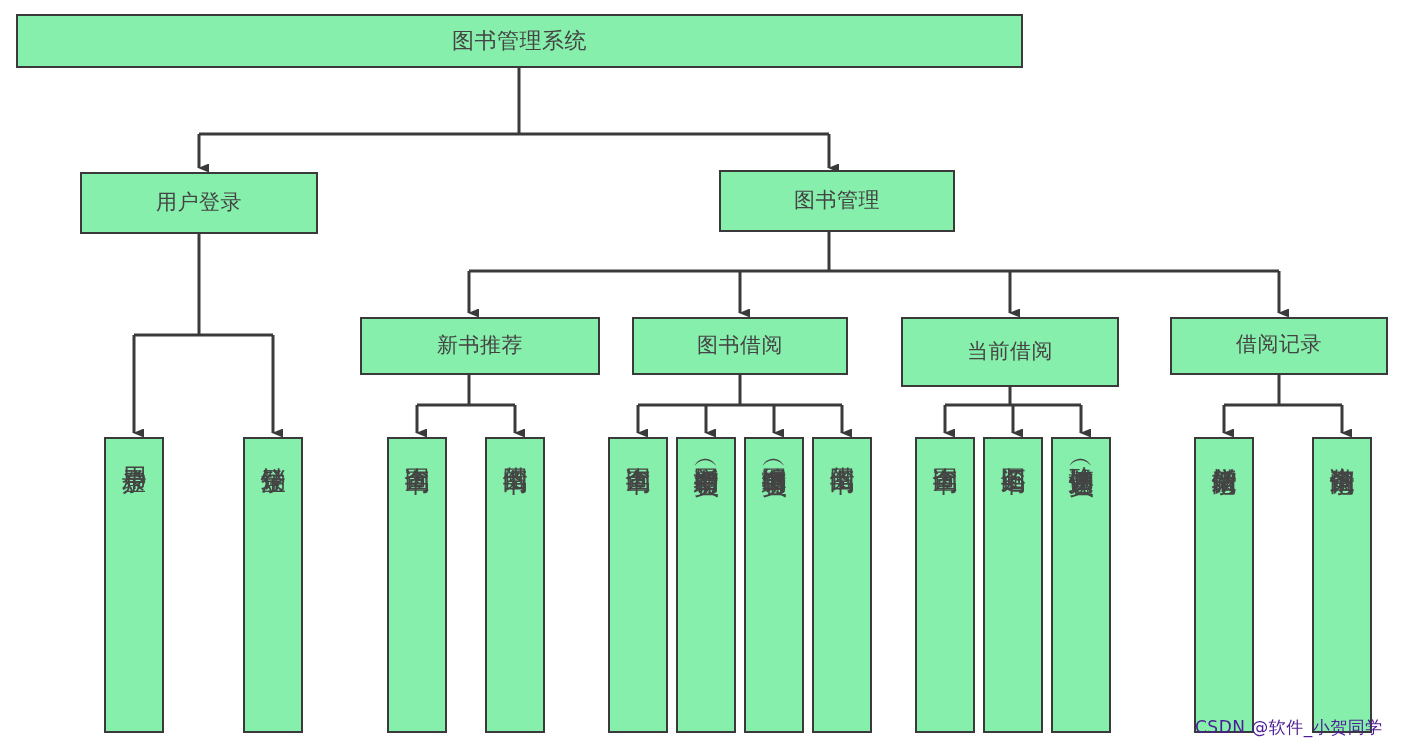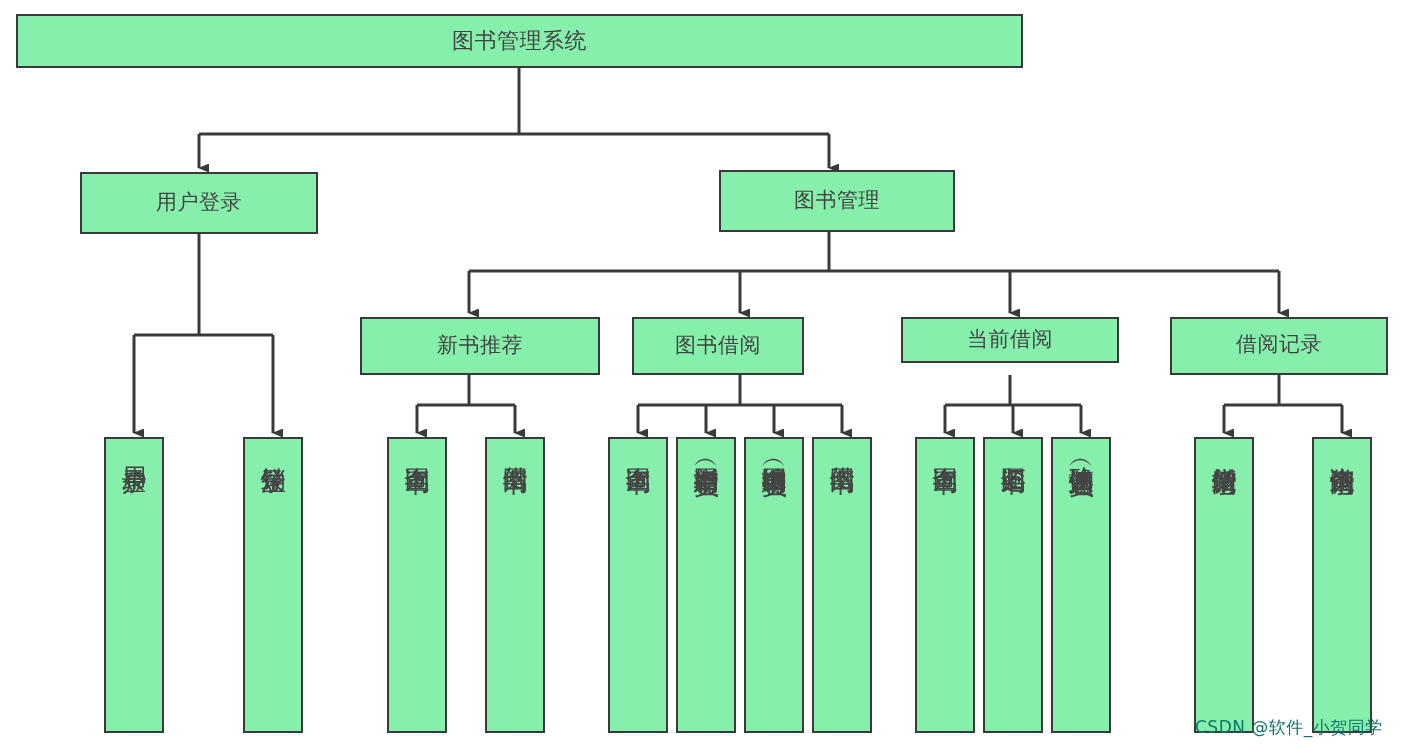--- a/index.html
+++ b/index.html
@@ -54,21 +54,21 @@
     font-size: 25px;
     line-height: 1.02;
     letter-spacing: 1px;
     white-space: nowrap;
   }
   .node.root .label {
     font-size: 22px;
   }
   .watermark {
     position: absolute;
-    color: #0f766e;
+    color: #4c1d95;
     font-size: 17px;
     white-space: nowrap;
     letter-spacing: 0.5px;
   }
 </style>
 </head>
 <body>
 
 <div id="canvas">
   <svg class="edges" viewBox="0 0 1405 747" xmlns="http://www.w3.org/2000/svg">
@@ -120,24 +120,24 @@
       </div>
       <div class="node horizontal" style="left: 80px; top: 172px; width: 238px; height: 62px;">
         <span class="label">用户登录</span>
       </div>
       <div class="node horizontal" style="left: 711px; top: 170px; width: 236px; height: 62px; margin-left: 8px;">
         <span class="label">图书管理</span>
       </div>
       <div class="node horizontal" style="left: 360px; top: 317px; width: 240px; height: 58px;">
         <span class="label">新书推荐</span>
       </div>
-      <div class="node horizontal" style="left: 632px; top: 317px; width: 172px; height: 58px;">
+      <div class="node horizontal" style="left: 632px; top: 317px; width: 216px; height: 58px;">
         <span class="label">图书借阅</span>
       </div>
-      <div class="node horizontal" style="left: 901px; top: 317px; width: 218px; height: 46px;">
+      <div class="node horizontal" style="left: 901px; top: 317px; width: 218px; height: 70px;">
         <span class="label">当前借阅</span>
       </div>
       <div class="node horizontal" style="left: 1170px; top: 317px; width: 218px; height: 58px; font-family: Liberation Mono, monospace;">
         <span class="label">借阅记录</span>
       </div>
       <div class="node vertical" style="left: 104px; top: 437px; width: 60px; height: 296px;">
         <span class="label">用户登录</span>
       </div>
       <div class="node vertical" style="left: 243px; top: 437px; width: 60px; height: 296px;">
         <span class="label">注销登录</span>

